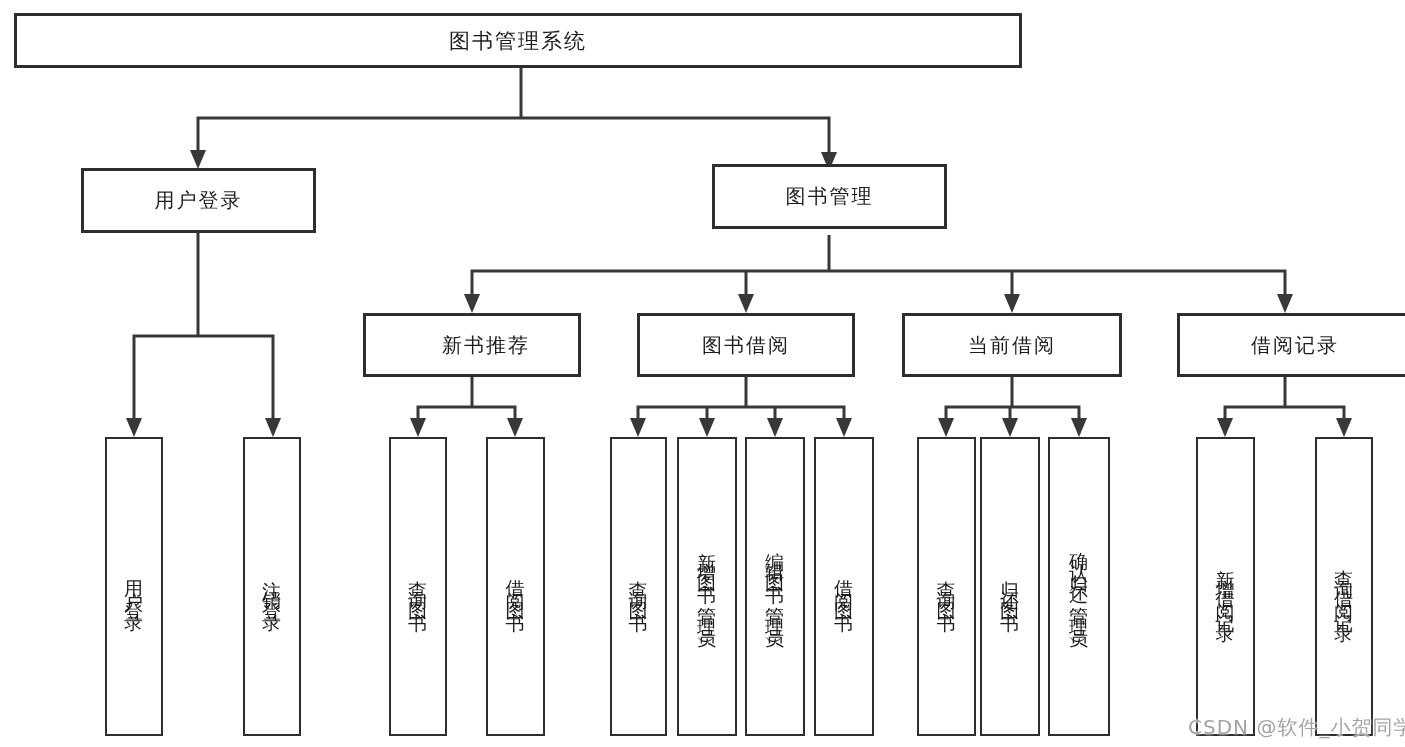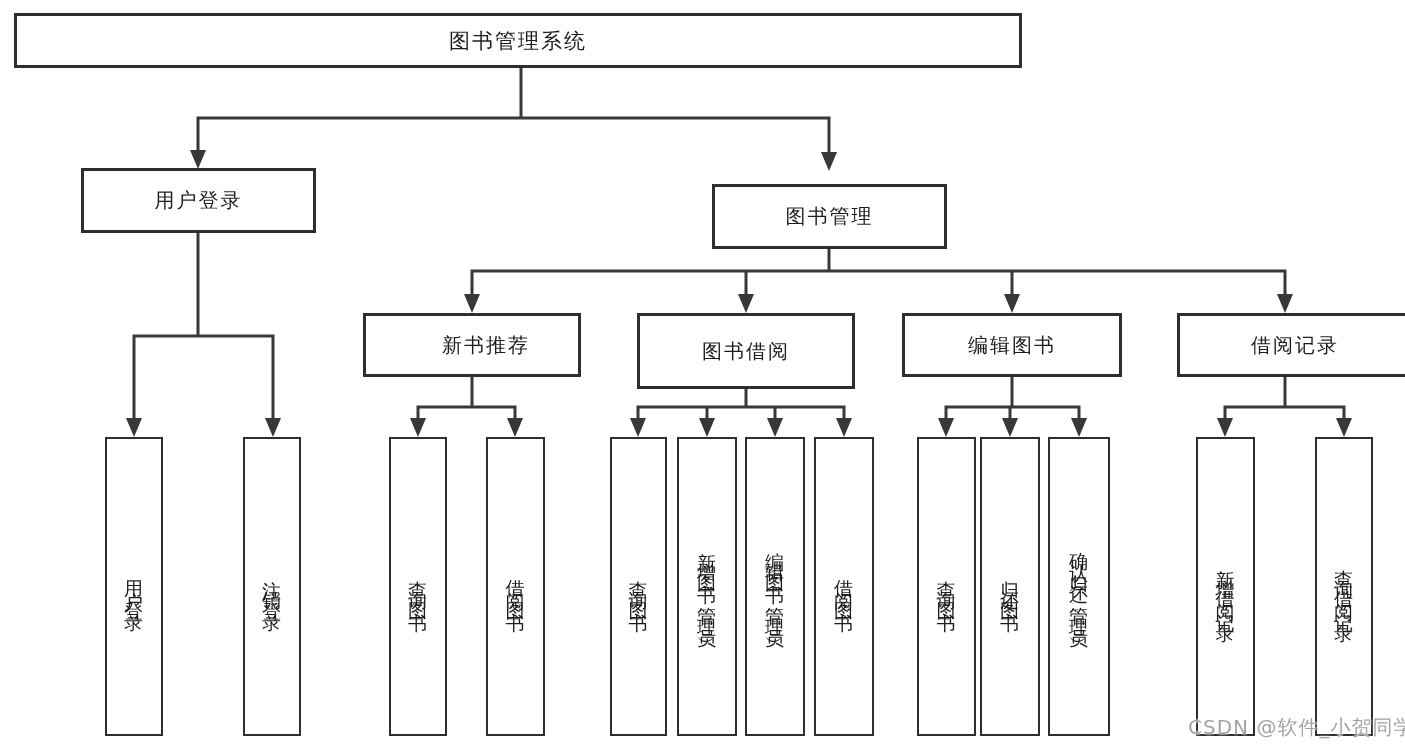--- a/index.html
+++ b/index.html
@@ -126,32 +126,32 @@
     </g>
   </svg>
 
   <div class="hbox root" style="left:14px; top:13px; width:1008px; height:55px;">
     <span>图书管理系统</span>
   </div>
 
   <div class="hbox" style="left:81px; top:168px; width:235px; height:65px;">
     <span>用户登录</span>
   </div>
-  <div class="hbox" style="left:712px; top:184px; width:235px; height:65px;">
+  <div class="hbox" style="left:712px; top:164px; width:235px; height:65px;">
     <span>图书管理</span>
   </div>
 
   <div class="hbox" style="left:363px; top:313px; width:218px; height:64px;padding-left:28px;">
     <span>新书推荐</span>
   </div>
-  <div class="hbox" style="left:637px; top:313px; width:218px; height:76px;">
+  <div class="hbox" style="left:637px; top:313px; width:218px; height:64px;">
     <span>图书借阅</span>
   </div>
   <div class="hbox" style="left:902px; top:313px; width:220px; height:64px;">
-    <span>编辑图书</span>
+    <span>当前借阅</span>
   </div>
   <div class="hbox" style="left:1177px; top:313px; width:236px; height:64px;">
     <span>借阅记录</span>
   </div>
 
   <div class="vbox" style="left:105px; width:58px;">
     <span>用户登录</span>
   </div>
   <div class="vbox" style="left:243px; width:58px;">
     <span>注销登录</span>

